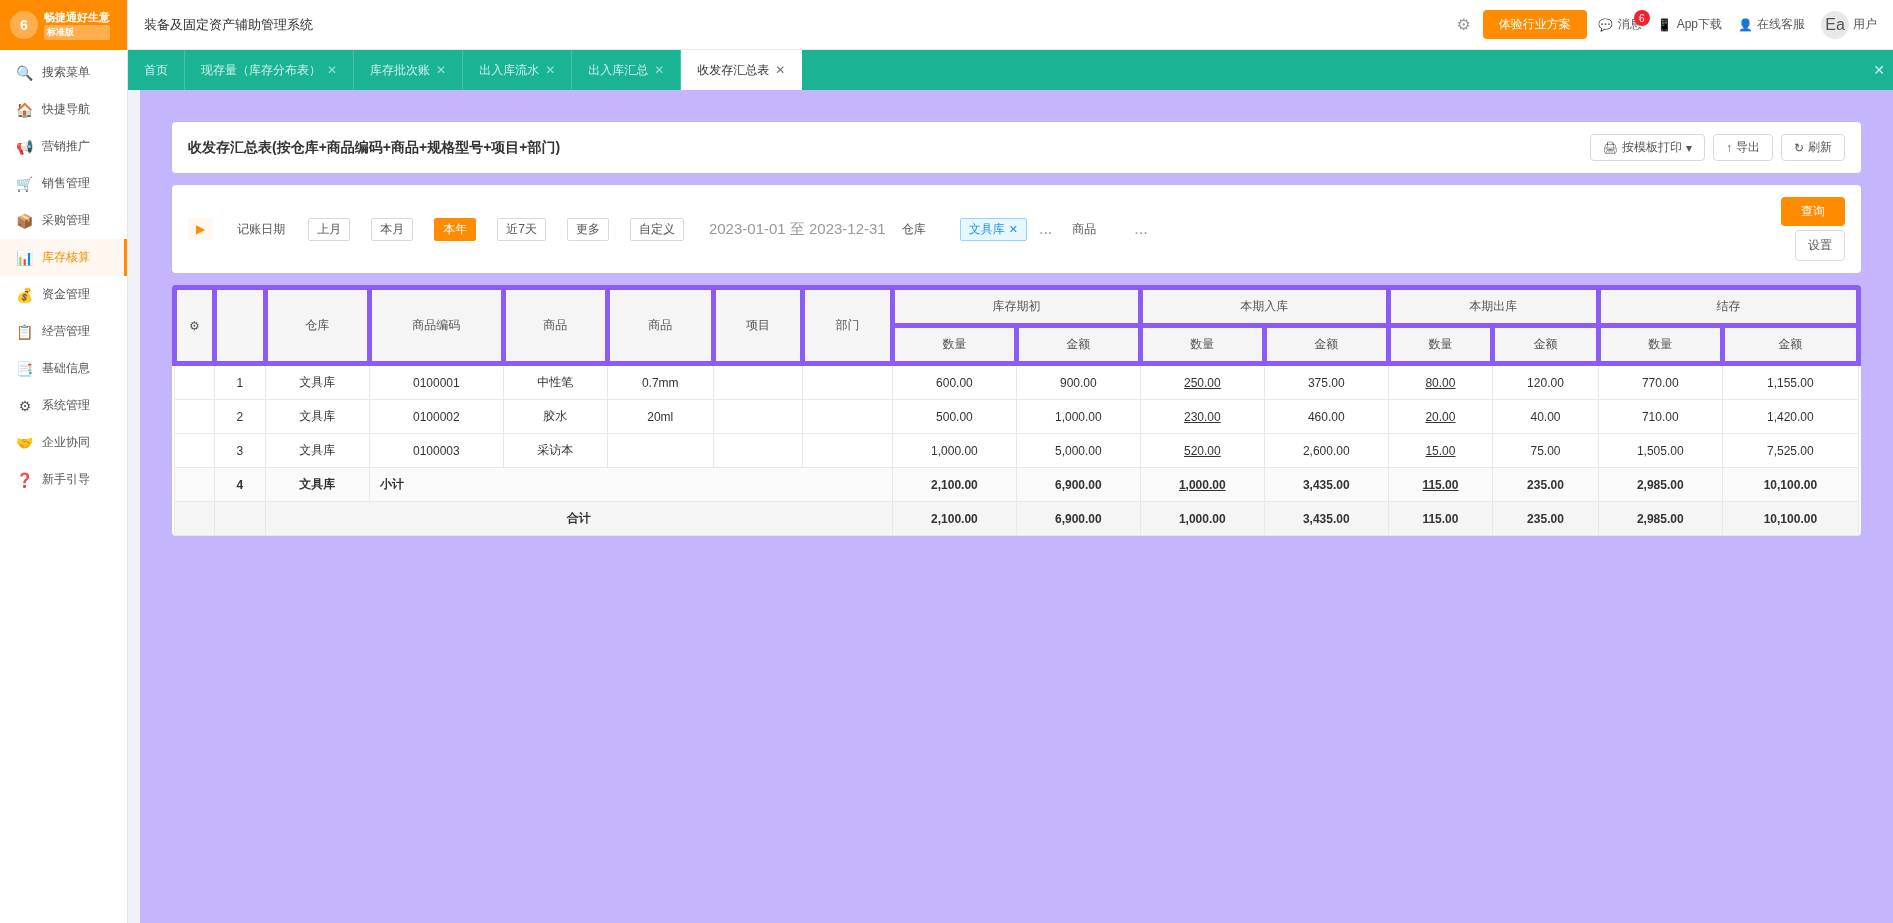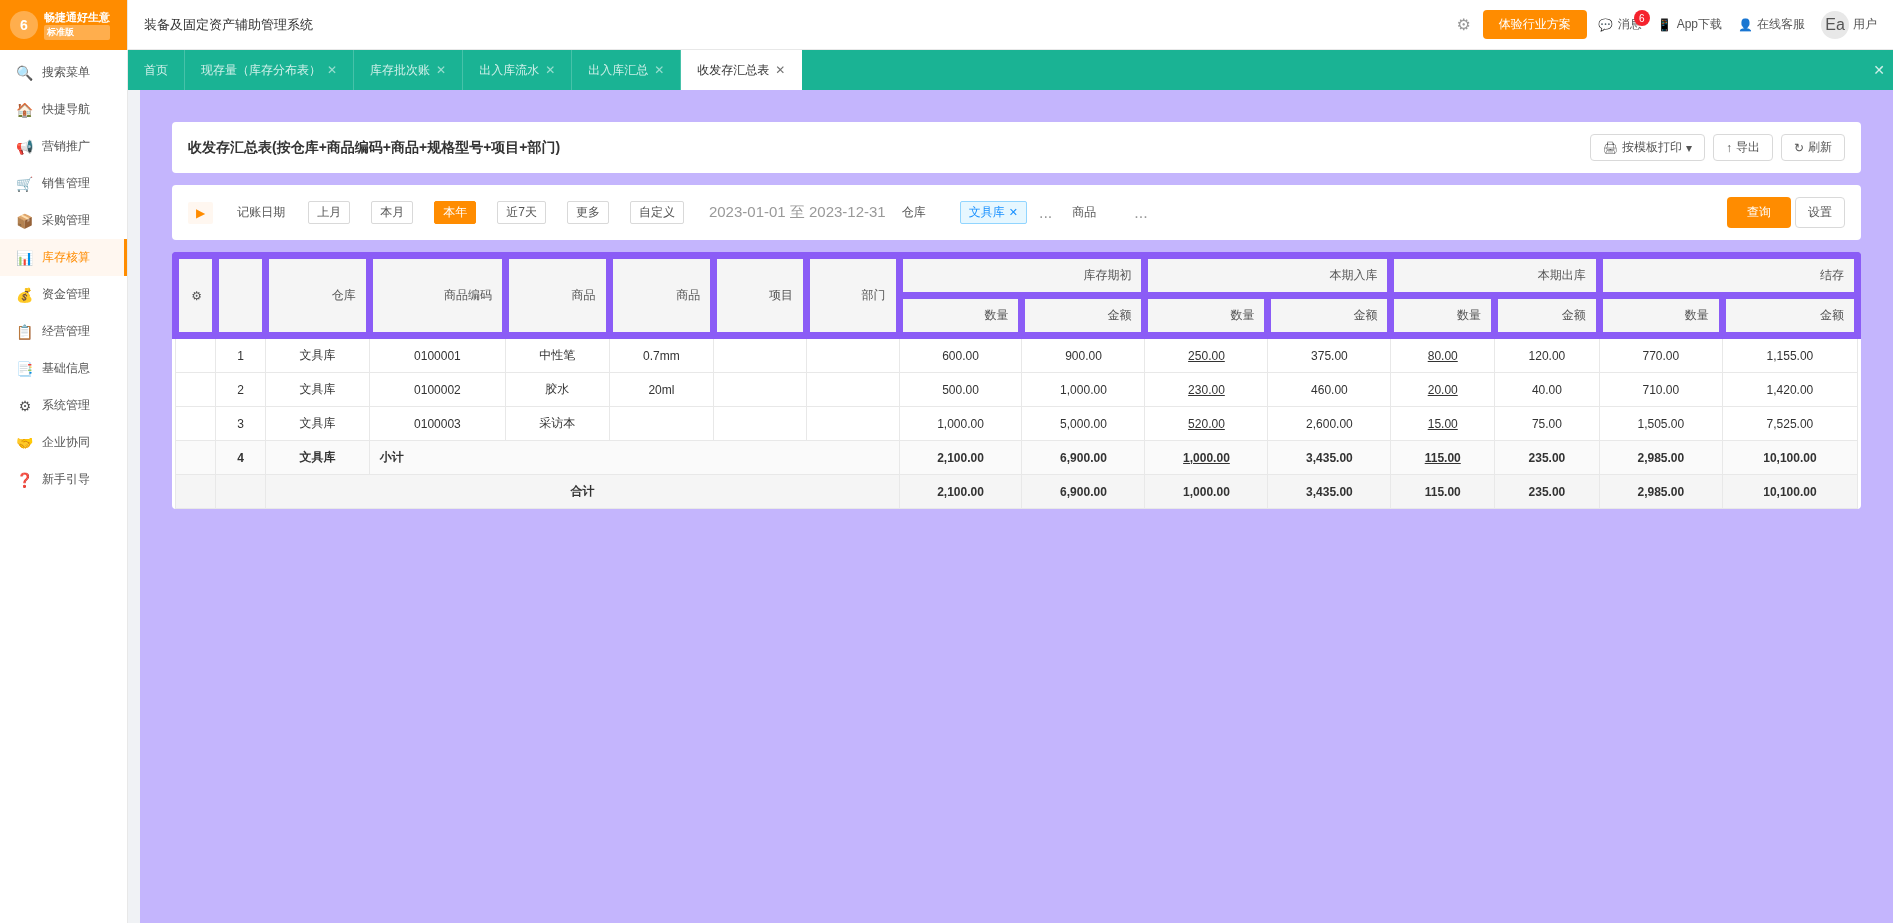--- a/index.html
+++ b/index.html
@@ -133,22 +133,22 @@
     }
     .settings-btn-small {
       background: #fff; color: #555; border: 1px solid #d9d9d9; border-radius: 4px;
       padding: 6px 12px; font-size: 12px; cursor: pointer;
     }
 
     
     .table-container { background: #fff; border-radius: 4px; overflow: auto; }
     .data-table { width: 100%; border-collapse: collapse; font-size: 12px; }
     .data-table th {
-      background: #f5f5f5; padding: 8px 10px; text-align: right;
-      border: 7px solid #8b5cf6; color: #555; font-weight: normal; white-space: nowrap;
+      background: #f5f5f5; padding: 8px 10px; text-align: center;
+      border: 5px solid #8b5cf6; color: #555; font-weight: normal; white-space: nowrap;
     }
     .data-table td {
       padding: 8px 10px; text-align: center;
       border: 1px solid #e8e8e8; color: #333;
     }
     .data-table .subtotal-row td { font-weight: bold; background: #fafafa; }
     .data-table .total-row td { background: #f5f5f5; font-weight: bold; }
     .th-settings { background: #f5f5f5; width: 40px; }
     .link-text { color: #1890ff; text-decoration: underline; cursor: pointer; }
 
@@ -321,21 +321,21 @@
             <span class="warehouse-tag-close">✕</span>
           </div>
           <span class="ellipsis-btn">...</span>
         </div>
 
         <div class="filter-goods-area">
           <span class="filter-label">商品</span>
           <span class="ellipsis-btn">...</span>
         </div>
 
-        <div style="margin-left:auto; display:flex; flex-direction:row; gap:4px;">
+        <div style="margin-left:auto; display:flex; flex-direction:column; gap:4px;align-items:flex-end;">
           <button class="query-btn">查询</button>
           <button class="settings-btn-small">设置</button>
         </div>
       </div>
 
     </div>
 
     <div class="table-container">
       <table class="data-table">
         <thead>

